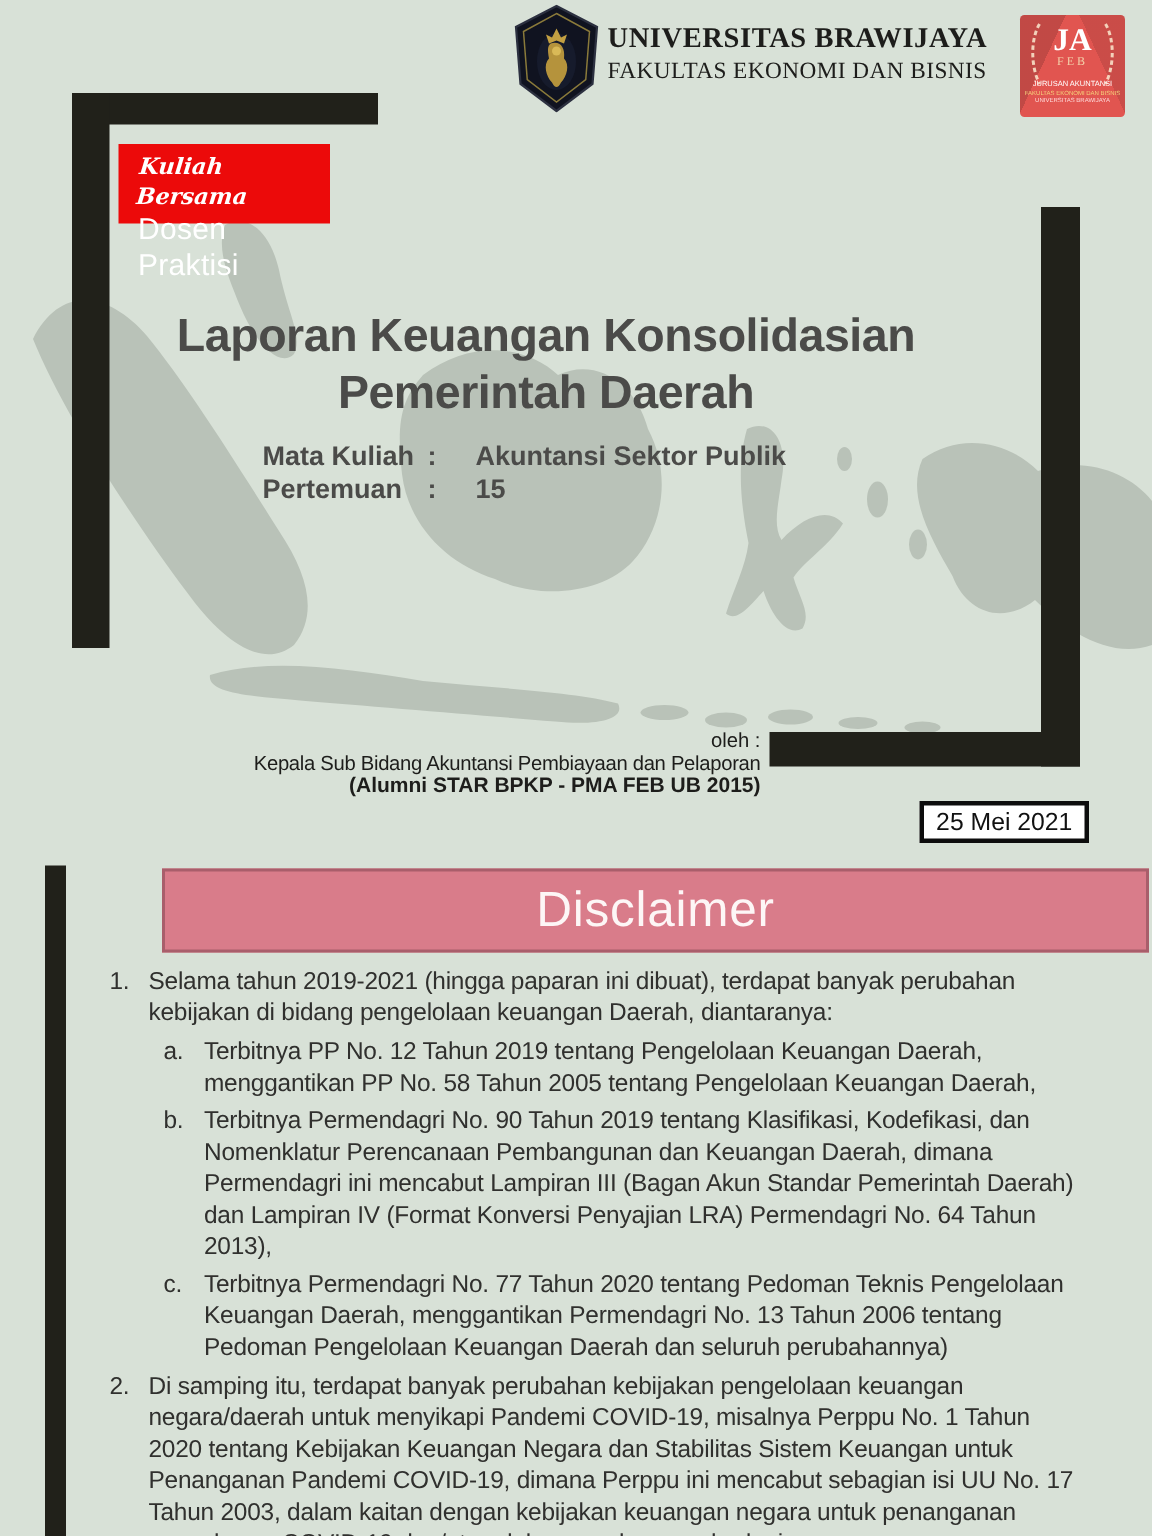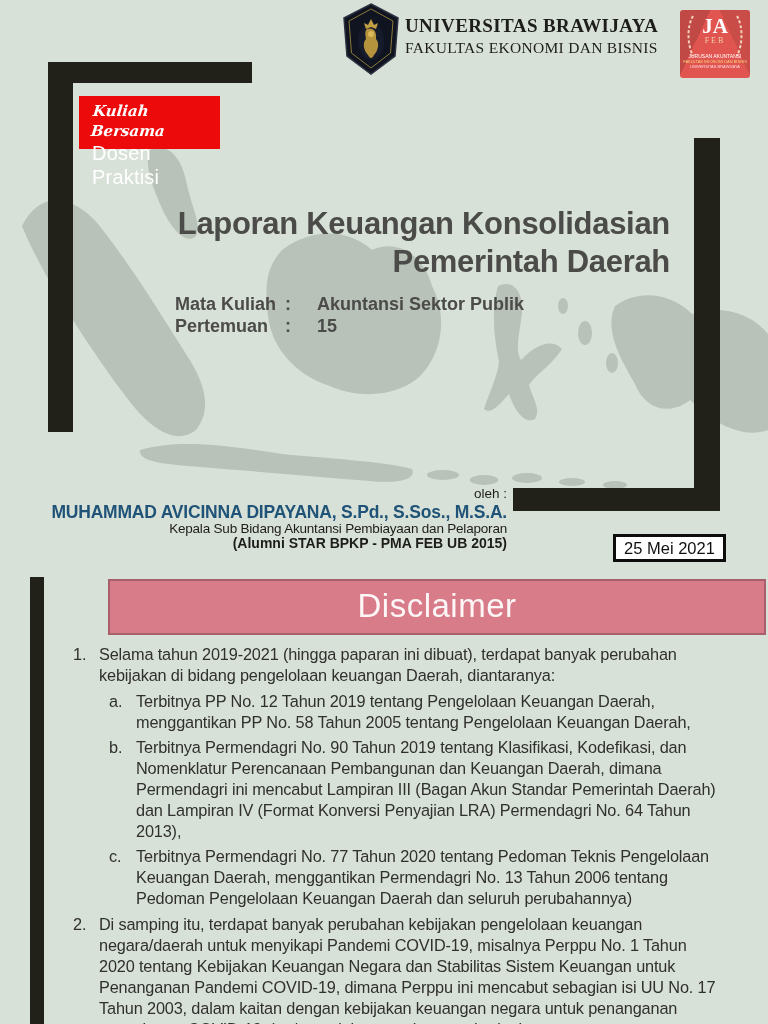--- a/index.html
+++ b/index.html
@@ -43,21 +43,21 @@
   .badge .script{font-family:"DejaVu Serif","Liberation Serif",serif;font-style:italic;
                  font-weight:bold;font-size:15px;line-height:20px;transform:skewX(-6deg);
                  transform-origin:left;}
   .badge .plain{font-size:20px;line-height:24px;letter-spacing:.2px;}
 
   
   .map{left:0;top:128px;width:768px;height:390px;}
   .map path,.map ellipse{fill:#b9c2b8;}
 
   
-  .title{left:58px;top:205px;width:612px;text-align:right;color:#4b4b49;
+  .title{left:58px;top:205px;width:612px;text-align:center;color:#4b4b49;
          font-weight:bold;font-size:31px;line-height:38px;letter-spacing:-.3px;}
   .course{left:175px;top:294px;color:#4b4b49;font-weight:bold;font-size:18px;
           display:grid;grid-template-columns:110px 32px auto;row-gap:1px;line-height:21px;}
 
   
   .author{left:20px;top:486px;width:487px;text-align:right;color:#1d1d1b;white-space:nowrap;}
   .author .oleh{font-size:13.5px;line-height:16px;}
   .author .name{font-size:17.5px;font-weight:bold;color:#1f5377;line-height:20px;letter-spacing:-.2px;}
   .author .role{font-size:13.5px;line-height:14px;letter-spacing:-.2px;}
   .author .alumni{font-size:14px;font-weight:bold;line-height:15px;}
@@ -157,21 +157,20 @@
   <span>Mata Kuliah</span>
   <span>:</span>
   <span>Akuntansi Sektor Publik</span>
   <span>Pertemuan</span>
   <span>:</span>
   <span>15</span>
 </div>
 
 <div class="abs author">
   <div class="oleh">oleh :</div>
-  <div class="name">MUHAMMAD AVICINNA DIPAYANA, S.Pd., S.Sos., M.S.A.</div>
   <div class="role">Kepala Sub Bidang Akuntansi Pembiayaan dan Pelaporan</div>
   <div class="alumni">(Alumni STAR BPKP - PMA FEB UB 2015)</div>
 </div>
 
 <div class="abs datebox">25 Mei 2021</div>
 
 <div class="abs disc-box">Disclaimer</div>
 
 <div class="abs disc-list">
   <div class="li">

